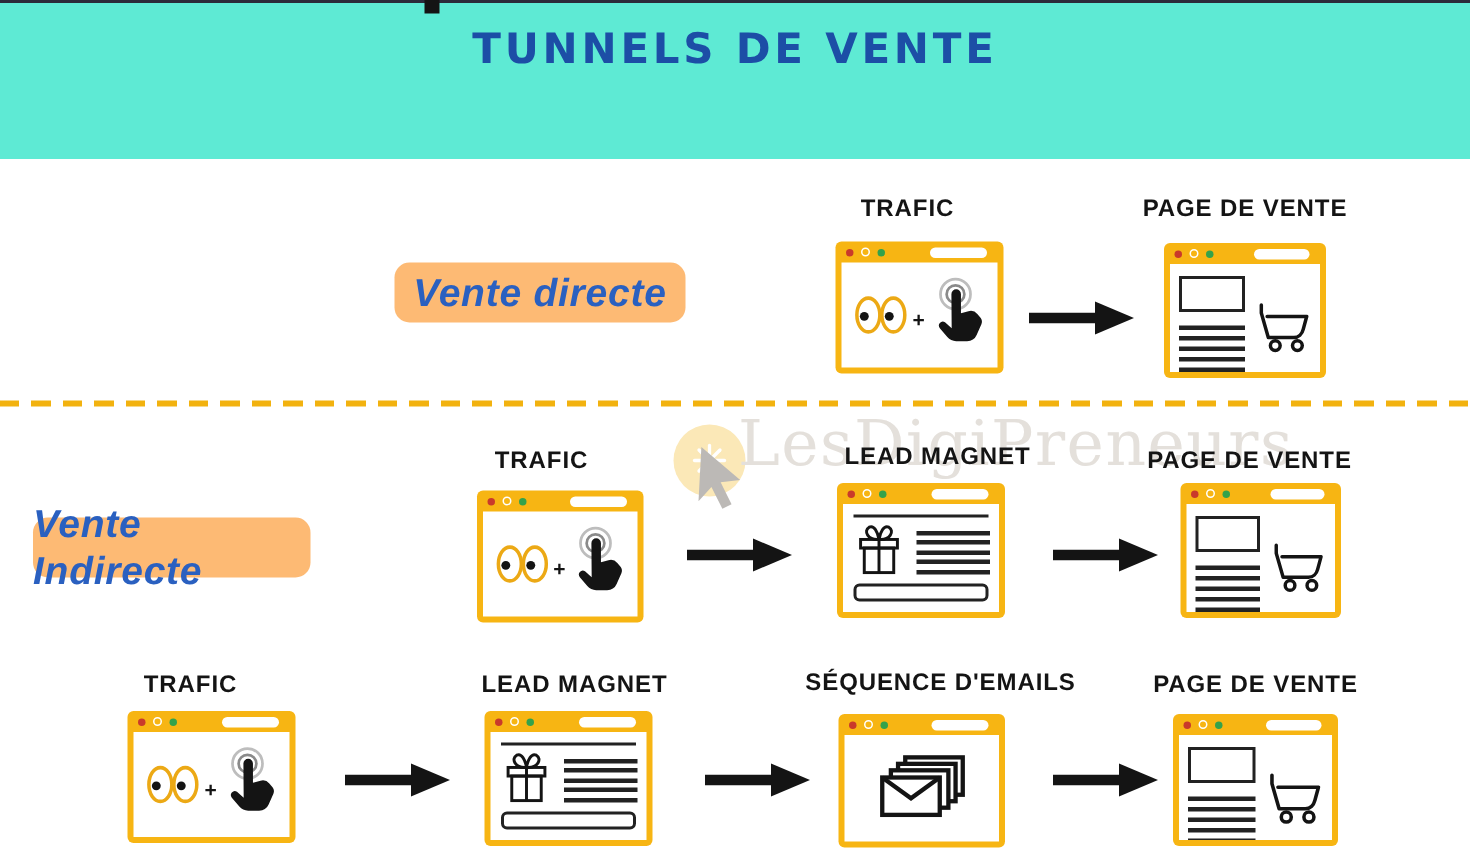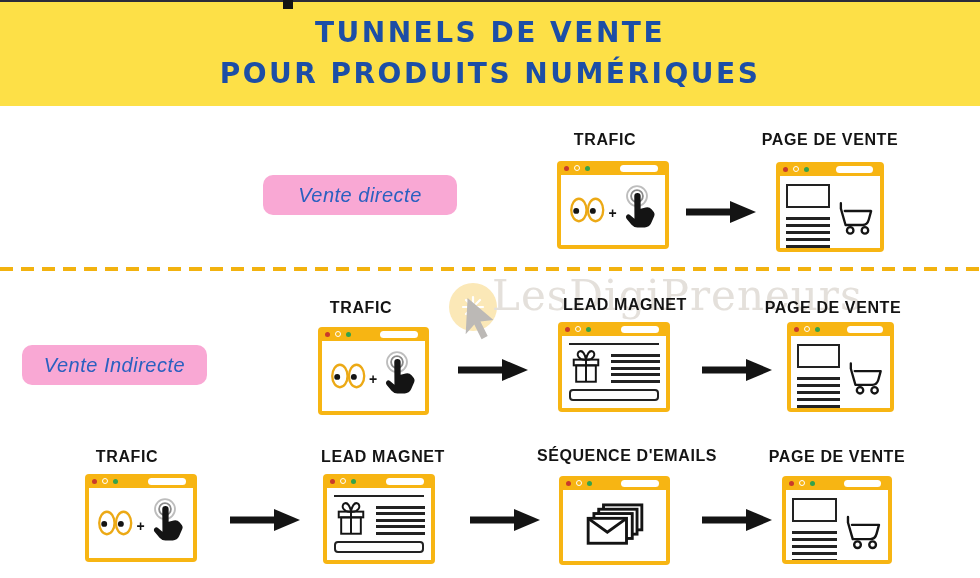--- a/index.html
+++ b/index.html
@@ -4,42 +4,42 @@
 <style>
   html,body{margin:0;padding:0;background:#fff;}
   .stage{position:relative;width:980px;height:578px;background:#fff;overflow:hidden;
          font-family:"Liberation Sans",sans-serif;}
 
   
   .topline{position:absolute;top:0;left:0;width:980px;height:2px;background:#2b2b3a;z-index:6;}
   .playhead{position:absolute;top:0;left:283px;width:10px;height:9px;background:#141414;z-index:6;}
 
   
-  .banner{position:absolute;top:0;left:0;width:980px;height:106px;background:#fde047;z-index:2;}
+  .banner{position:absolute;top:0;left:0;width:980px;height:106px;background:#5eead4;z-index:2;}
   .title{position:absolute;width:980px;text-align:center;color:#1C4EA6;font-weight:bold;
          font-family:"DejaVu Sans","Liberation Sans",sans-serif;font-size:28px;letter-spacing:2.5px;}
   .title.l1{top:16px;}
   .title.l2{top:57px;}
 
   
   .divider{position:absolute;left:0;top:267px;width:980px;height:4px;
            background:repeating-linear-gradient(90deg,#F2B20F 0 13px,transparent 13px 21px);z-index:2;}
 
   
   .wm-badge{position:absolute;left:449px;top:283px;width:48px;height:48px;border-radius:50%;
             background:#FBE8B7;z-index:1;display:flex;align-items:center;justify-content:center;}
   .wm-cursor{position:absolute;left:458px;top:296px;z-index:1;}
   .wm-text{position:absolute;left:492px;top:271px;z-index:1;color:#E4E0DB;
            font-family:"DejaVu Serif","Liberation Serif",serif;font-size:42px;
            letter-spacing:1px;white-space:nowrap;}
 
   
   .pill{position:absolute;display:flex;align-items:center;justify-content:center;z-index:3;
-        background:#f9a8d4;border-radius:10px;color:#2A60C0;font-style:italic;font-weight:normal;
-        font-size:20px;letter-spacing:.5px;}
+        background:#fdba74;border-radius:10px;color:#2A60C0;font-style:italic;font-weight:bold;
+        font-size:26px;letter-spacing:.5px;}
 
   
   .step-label{position:absolute;transform:translateX(-50%);z-index:3;color:#141414;
               font-weight:bold;font-size:16px;letter-spacing:.6px;white-space:nowrap;text-align:right;}
 
   
   .browser{position:absolute;background:#F7B513;border-radius:4px;z-index:3;}
   .bbar{position:absolute;top:0;left:0;right:0;height:14px;display:flex;align-items:center;
         gap:5px;padding:0 0 0 7px;box-sizing:border-box;}
   .dot{width:5px;height:5px;border-radius:50%;flex:0 0 auto;}
@@ -76,21 +76,20 @@
 </head>
 <body>
 
 <div class="stage">
 
   <div class="topline"></div>
   <div class="playhead"></div>
 
   <header class="banner">
     <div class="title l1">TUNNELS DE VENTE</div>
-    <div class="title l2">POUR PRODUITS NUMÉRIQUES</div>
   </header>
 
   <div class="wm-badge">
     <svg width="26" height="26" viewBox="0 0 26 26">
       <g stroke="#fff" stroke-width="2.2" stroke-linecap="round">
         <line x1="13" y1="3" x2="13" y2="23"></line>
           <line x1="3" y1="13" x2="23" y2="13"></line>
         <line x1="6" y1="6" x2="20" y2="20"></line>
           <line x1="20" y1="6" x2="6" y2="20"></line>
       </g>

